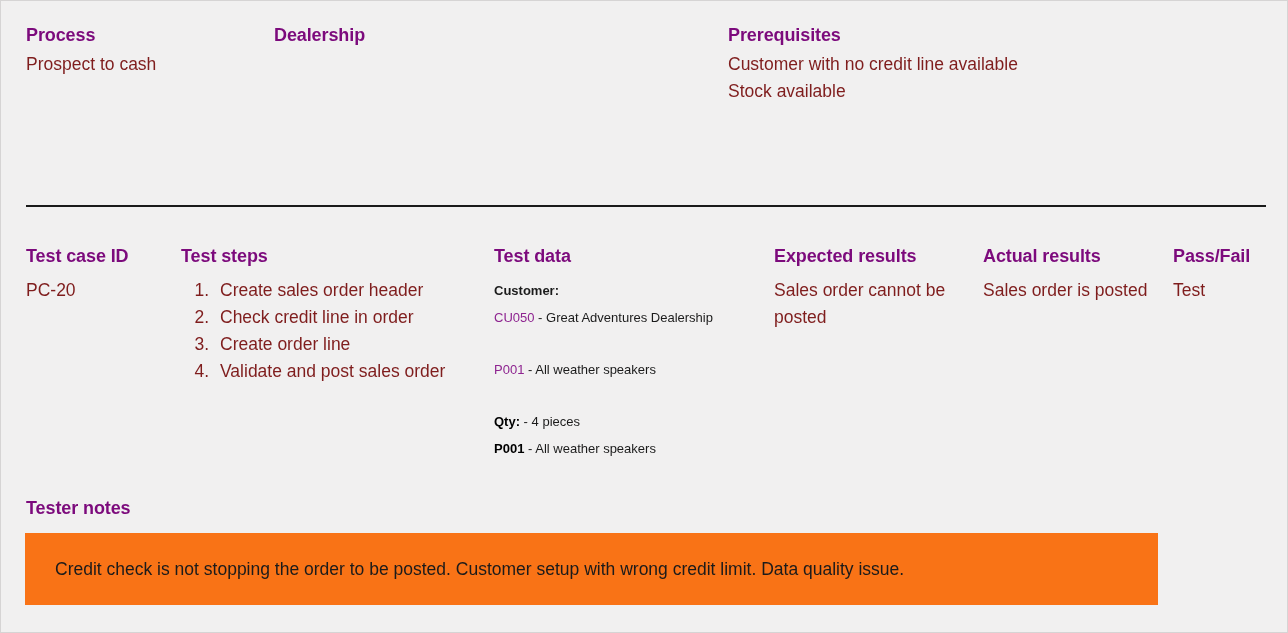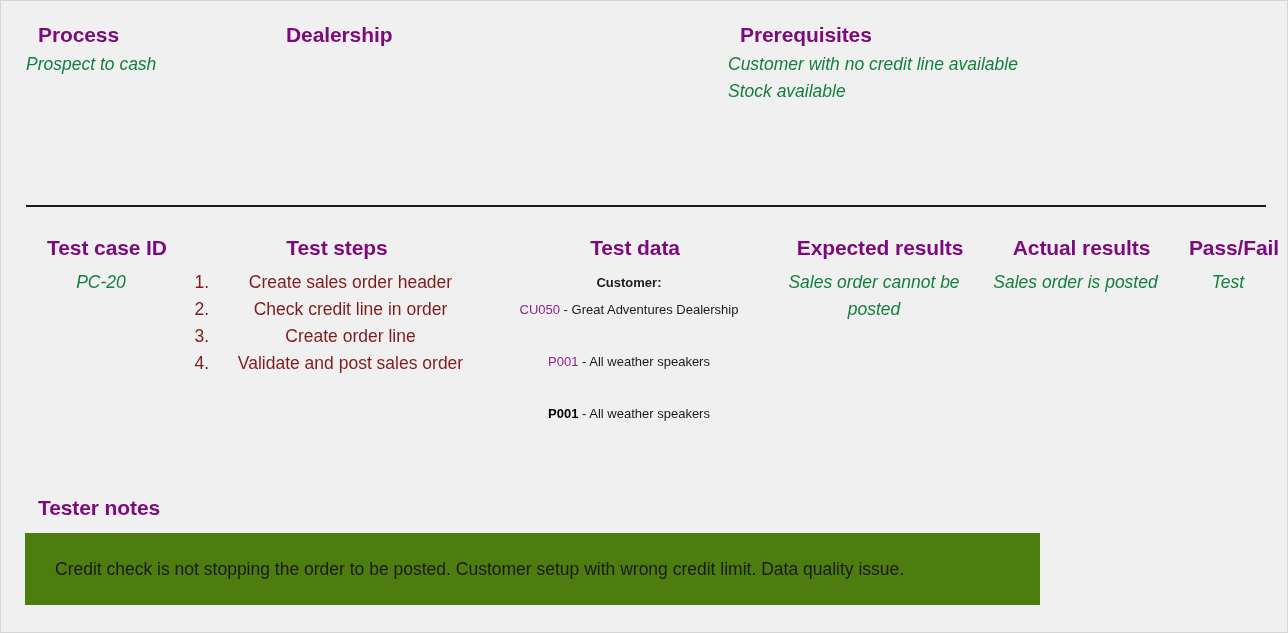--- a/index.html
+++ b/index.html
@@ -20,31 +20,29 @@
     width: 1288px;
     height: 633px;
     background: #f1f0f0;
     border: 1px solid #d6d4d4;
   }
 
   
   .hdr {
     color: #7c0a7c;
     font-weight: bold;
-    font-size: 21px;
+    font-size: 18px;
     line-height: 24px;
     letter-spacing: -0.1px;
-    margin-left: 12px;
   }
   .body-txt {
-    color: #15803d;
+    color: #7f1d1d;
     font-size: 17.5px;
     line-height: 27px;
     font-weight: normal;
-    font-style: italic;
   }
   .accent {
     color: #8e2490;
   }
   .bold {
     font-weight: bold;
     color: #000000;
   }
 
   
@@ -87,22 +85,21 @@
 
   
   .table {
     position: absolute;
     top: 231px;
     left: 0;
     right: 0;
   }
   .col {
     position: absolute;
-    top: 4px;
-    text-align: center;
+    top: 12px;
   }
   .col .hdr { margin-bottom: 9px; }
 
   #col-id        { left: 25px;   width: 150px; }
   #col-steps     { left: 180px;  width: 300px; }
   #col-data      { left: 493px;  width: 270px; }
   #col-expected  { left: 773px;  width: 200px; }
   #col-actual    { left: 982px;  width: 185px; }
   #col-passfail  { left: 1172px; width: 110px; }
 
@@ -129,23 +126,23 @@
   
   .notes-hdr {
     position: absolute;
     top: 495px;
     left: 25px;
   }
   .notes-box {
     position: absolute;
     top: 532px;
     left: 24px;
-    width: 1015px;
+    width: 1133px;
     height: 72px;
-    background: #4d7c0f;
+    background: #f97316;
     box-sizing: border-box;
   }
   .notes-text {
     position: absolute;
     top: 24px;
     left: 30px;
     right: 20px;
     color: #1b1b1b;
     font-size: 17.5px;
     line-height: 24px;
@@ -201,20 +198,21 @@
       <div class="data-block">
         <div class="data-line bold">Customer:</div>
         <div class="data-line"><span class="accent">CU050</span><span> - </span><span>Great Adventures Dealership</span></div>
       </div>
 
       <div class="data-block">
         <div class="data-line"><span class="accent">P001</span><span> - </span><span>All weather speakers</span></div>
       </div>
 
       <div class="data-block">
+        <div class="data-line"><span class="bold">Qty:</span><span> - </span><span>4 pieces</span></div>
         <div class="data-line"><span class="bold">P001</span><span> - </span><span>All weather speakers</span></div>
       </div>
 
     </div>
 
     <div class="col" id="col-expected">
       <div class="hdr">Expected results</div>
       <div class="body-txt">Sales order cannot be posted</div>
     </div>
 

